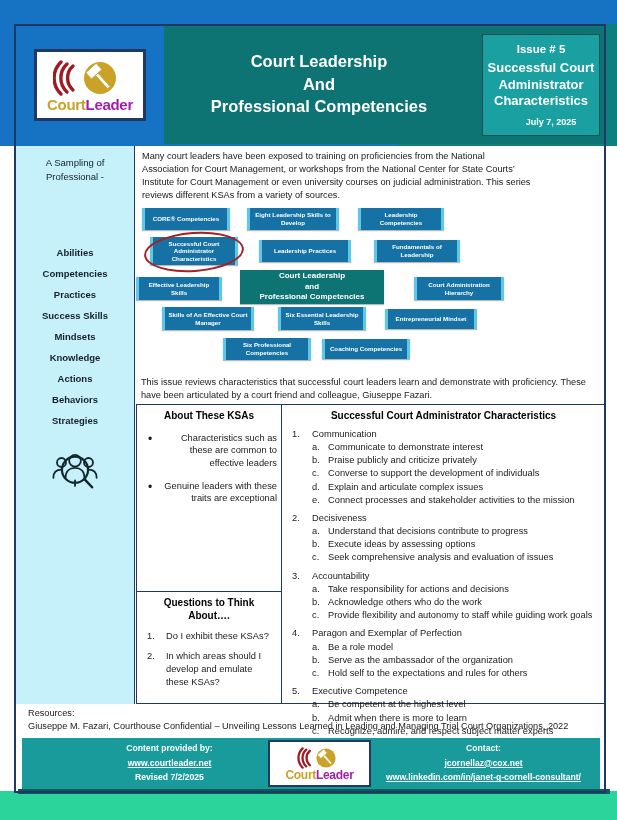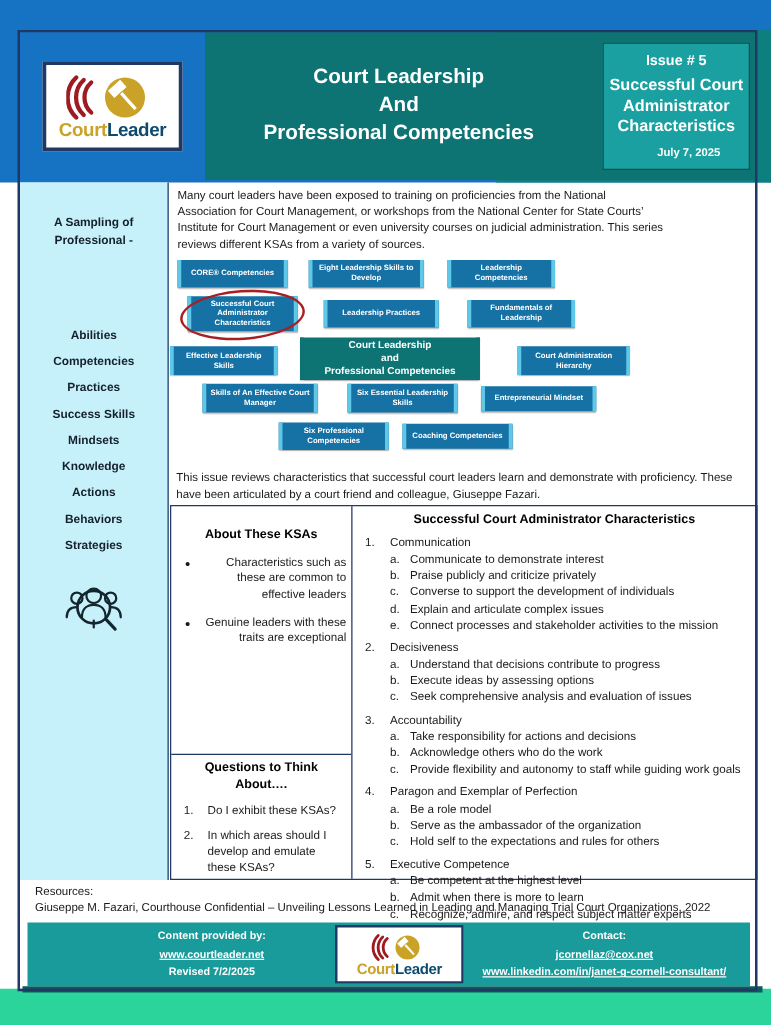--- a/index.html
+++ b/index.html
@@ -51,21 +51,21 @@
     position:absolute; left:18px; top:23px; width:112px; height:72px;
     background:#ffffff; border:3px solid #1F3864;
     display:flex; flex-direction:column; align-items:center; justify-content:center;
   }
   .logo-mark { position:relative; width:74px; height:40px; }
   .logo-word {
     font-size:15px; font-weight:bold; letter-spacing:-0.3px;
     line-height:1; margin-top:-1px;
   }
   .logo-word .c { color:#C9A227; }
-  .logo-word .l { color:#0c4a6e;margin-top:11px; }
+  .logo-word .l { color:#a21caf;margin-top:11px; }
 
   .hdr-teal {
     position:absolute; left:148px; top:0; width:440px; height:118px;
     background:#0E7373;
   }
   .hdr-title {
     position:absolute; left:148px; top:8px; width:310px; height:100px;
     display:flex; flex-direction:column; align-items:center; justify-content:center;
     color:#ffffff; font-weight:bold; font-size:16.5px; line-height:1.36;
     text-align:center;
@@ -83,22 +83,22 @@
 
   
   #sidebar {
     position:absolute; left:16px; top:146px; width:119px; height:558px;
     background:#C6F1FB;
     border-right:1px solid #1F3864;
     padding:8px 4px 0 4px;
     text-align:center;
   }
   .sb-title {
-    font-size:9.5px; font-weight:bold; color:#15202B;
-    line-height:1.5; margin-top:18px;
+    font-size:9.5px; font-weight:normal; color:#15202B;
+    line-height:1.5; margin-top:2px;
   }
   .sb-list { margin-top:63px; }
   .sb-item {
     font-size:9.5px; font-weight:bold; color:#15202B;
     line-height:1.0; margin-bottom:11.5px;
   }
   .sb-icon { margin-top:23px; display:flex; justify-content:center; }
 
   
   #intro {
@@ -149,21 +149,21 @@
     position:absolute; left:0; top:0; width:145px; height:298px;
     border-right:1px solid #1F3864;
   }
   .tbl-right {
     position:absolute; left:145px; top:0; width:323px; height:298px;
   }
   .cell-head {
     font-size:10px; font-weight:bold; text-align:center; color:#000;
     padding:5px 6px 3px 6px; line-height:1.28;
   }
-  .about-cell { height:186px; position:relative;margin-top:12px; }
+  .about-cell { height:186px; position:relative; }
   .about-list { padding:6px 4px 0 4px;text-align:right; }
   .about-li {
     position:relative; font-size:9.3px; color:#1a1a1a;
     line-height:1.36; padding-left:22px; margin-bottom:10px;
   }
   .about-li::before {
     content:"\2022"; position:absolute; left:7px; top:-1px;
     font-size:12px; color:#1a1a1a;
   }
   .q-divider { border-top:1px solid #1F3864; }

